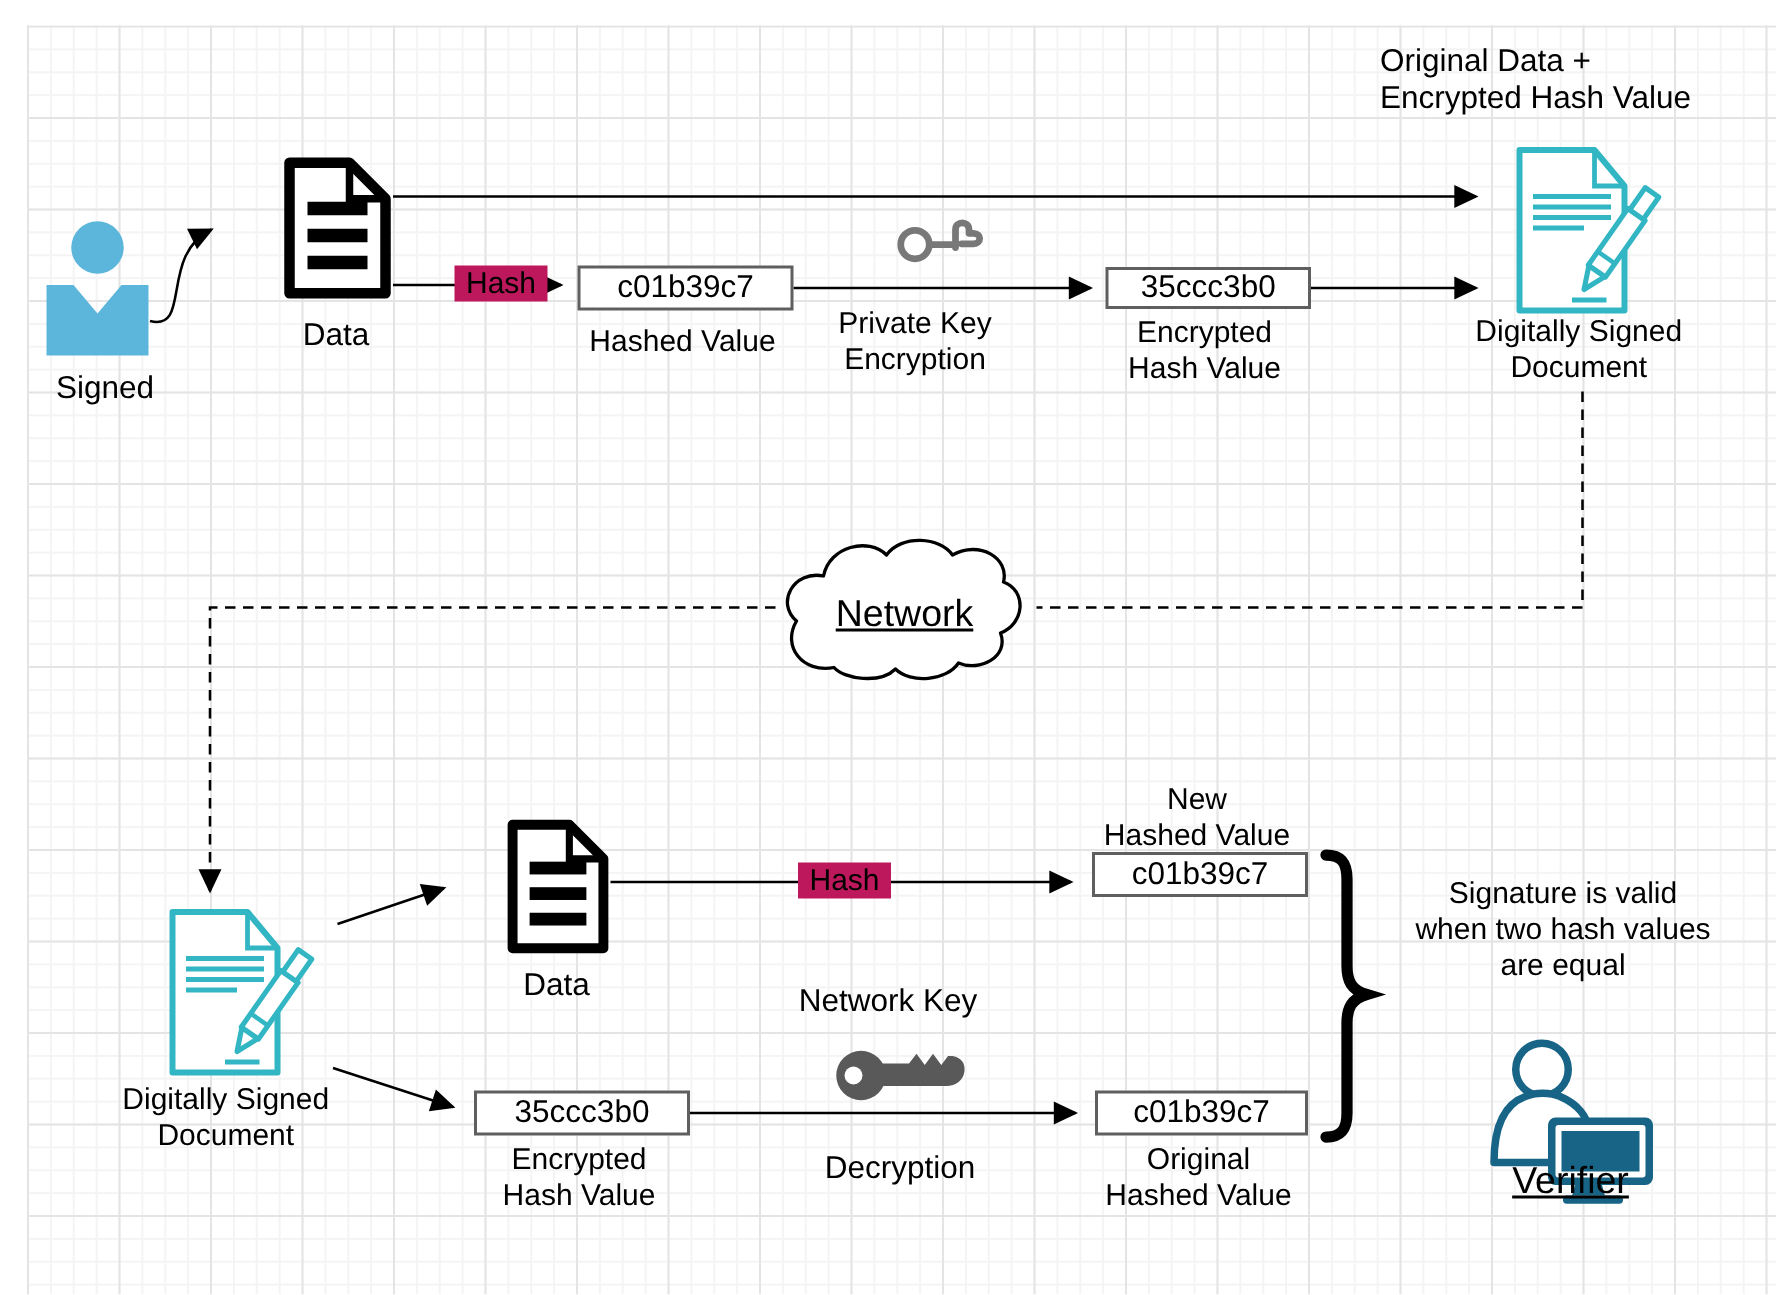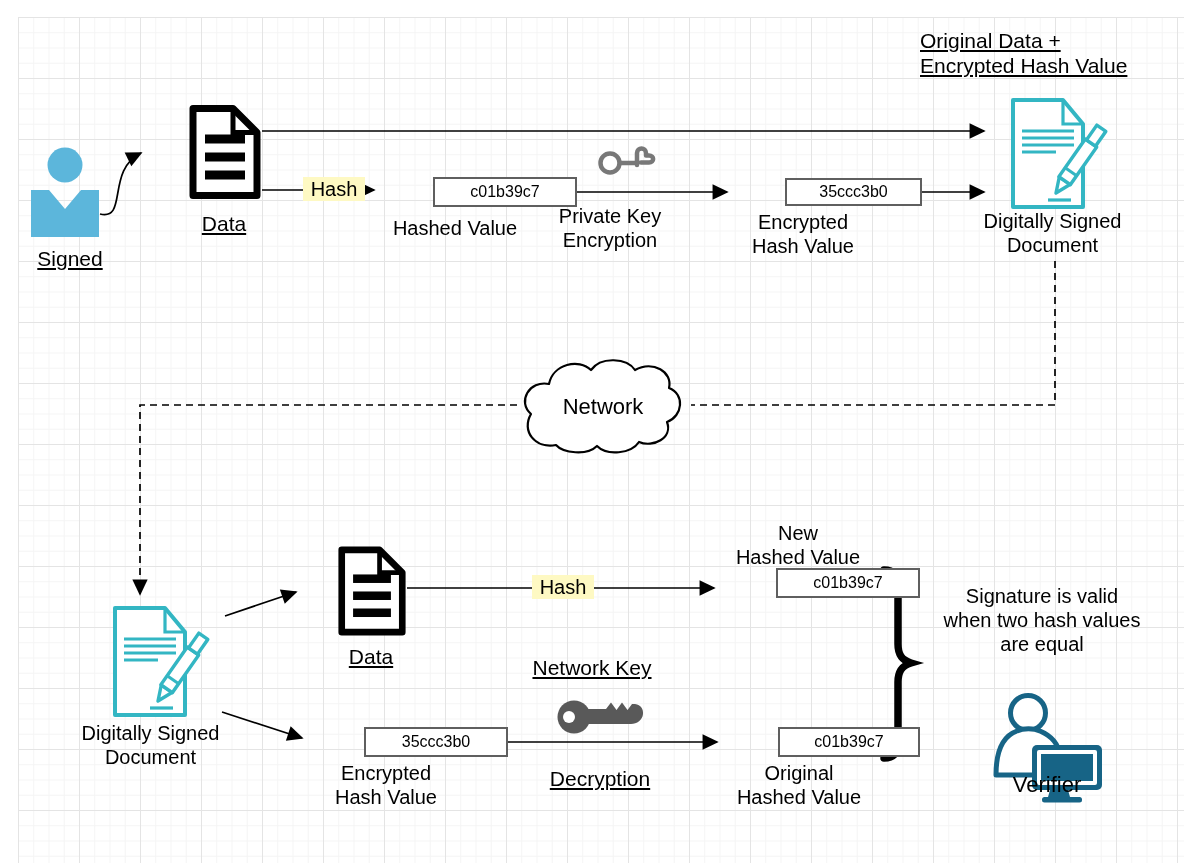--- a/index.html
+++ b/index.html
@@ -10,27 +10,27 @@
       linear-gradient(#e4e4e4 1px, transparent 1px),
       linear-gradient(90deg,#e4e4e4 1px, transparent 1px),
       linear-gradient(#f4f4f4 1px, transparent 1px),
       linear-gradient(90deg,#f4f4f4 1px, transparent 1px);
     background-size:61px 61px,61px 61px,15.25px 15.25px,15.25px 15.25px;}
   svg.layer{position:absolute;left:0;top:0;}
   #connectors{z-index:1;}
   .icon{position:absolute;z-index:2;}
   .lbl{position:absolute;z-index:3;font-size:20px;line-height:1.2;color:#000;
        text-align:center;white-space:pre-line;}
-  .fs21{font-size:21px;text-decoration:underline;}
-  .fs22{font-size:22px;}
+  .fs21{font-size:21px;}
+  .fs22{font-size:25px;text-decoration:underline;}
   .left{text-align:left;}
-  .edge-lbl{background:#fef9c3;padding:0 2px;}
+  .edge-lbl{background:#be185d;padding:0 2px;}
   .hashbox{position:absolute;z-index:3;border:2px solid var(--box-border,#5f5f5f);
        background:#fff;color:#000;text-align:center;
-       font-size:16px;margin-left:48px;}
+       font-size:21px;}
   .conn{stroke:#000;fill:none;}
   .stroke-teal{stroke:var(--teal,#33b6c3);}
   .fill-blue{fill:var(--signer-blue,#5cb6db);}
   .fill-dark{fill:var(--verifier-dark,#176486);}
   .stroke-dark{stroke:var(--verifier-dark,#176486);}
   .fill-key{fill:var(--key-solid,#595959);}
   .stroke-key{stroke:var(--key-outline,#787878);}
 </style>
 </head>
 <body>

